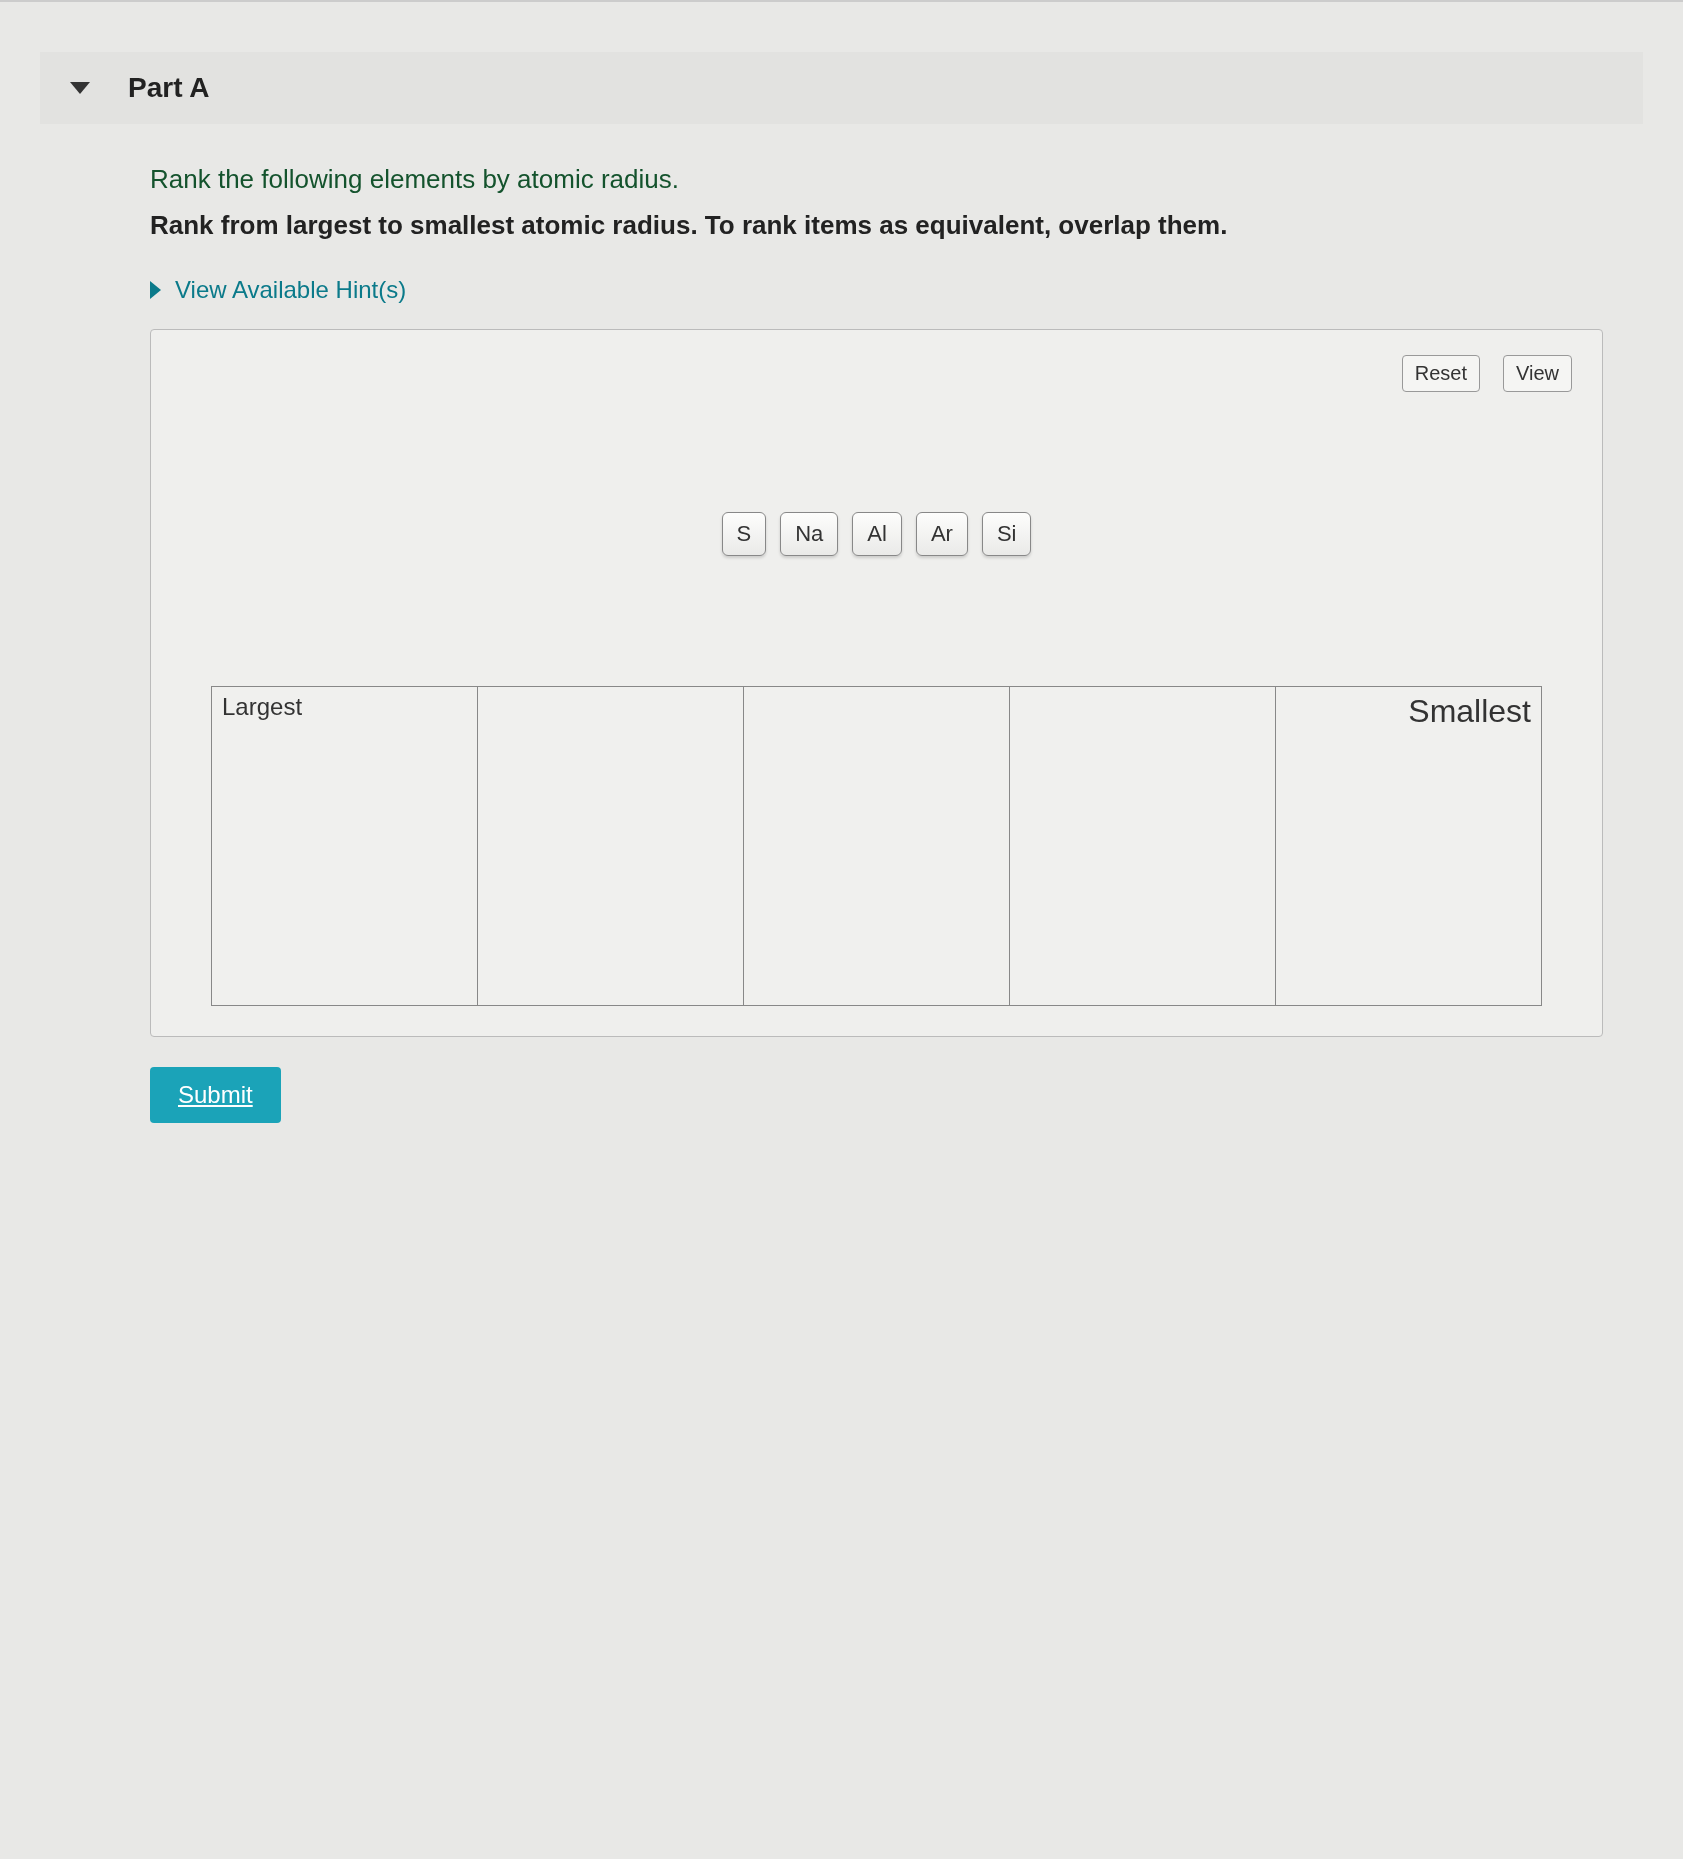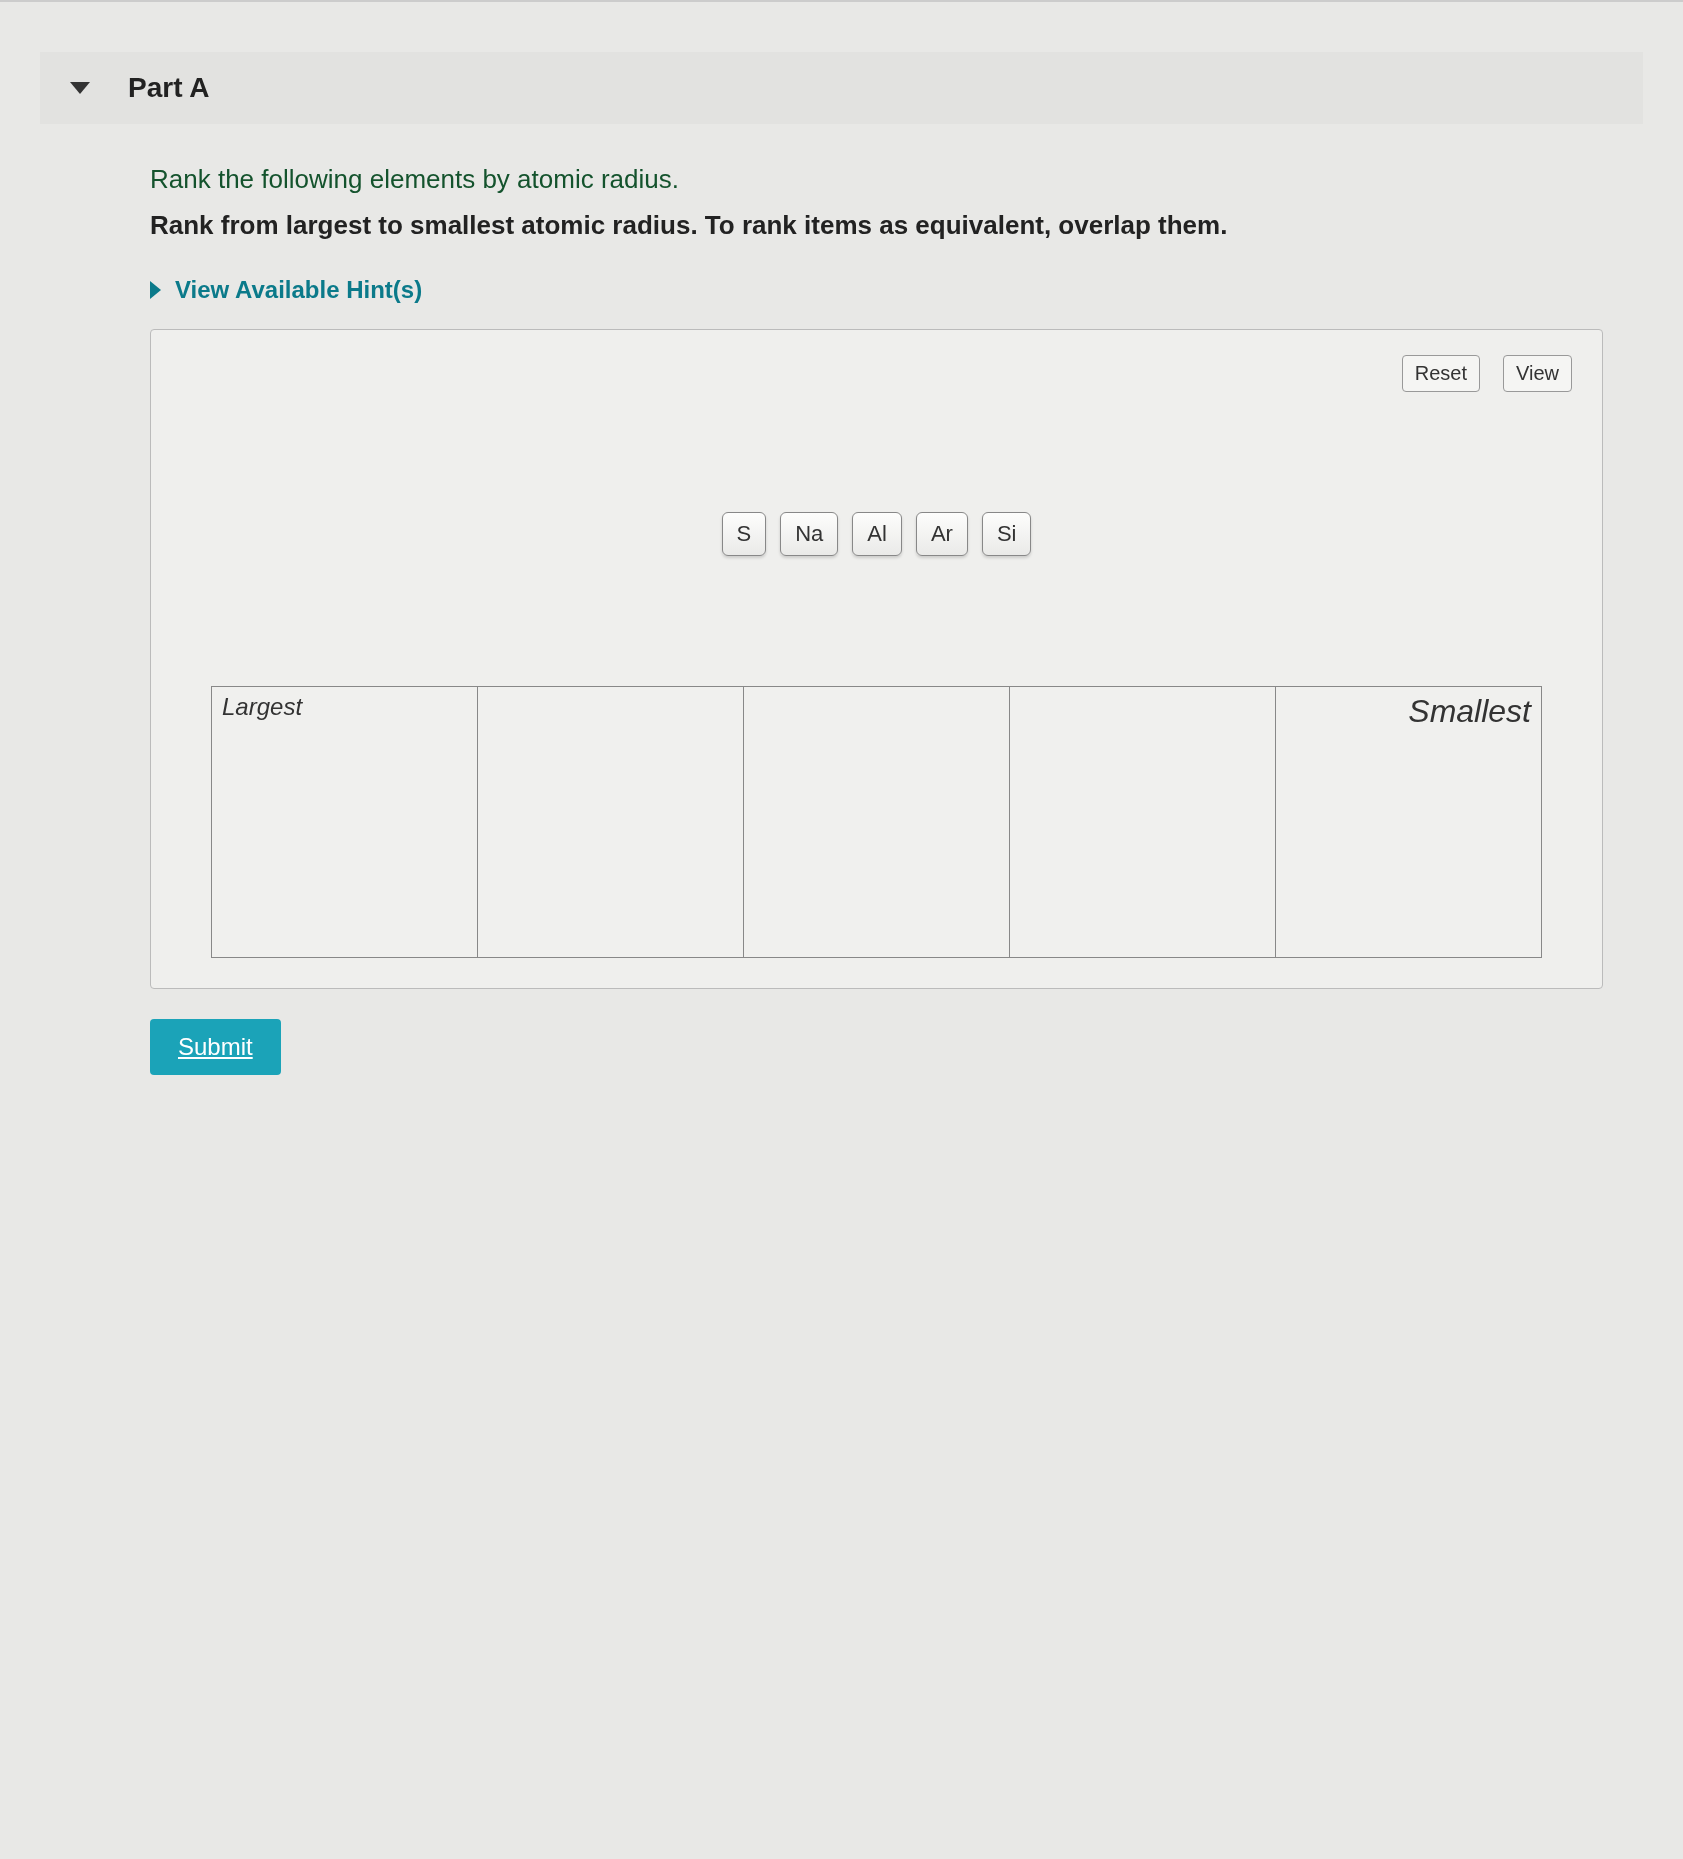--- a/index.html
+++ b/index.html
@@ -64,21 +64,21 @@
     .chevron-right {
       width: 0;
       height: 0;
       border-top: 9px solid transparent;
       border-bottom: 9px solid transparent;
       border-left: 11px solid #0b7a8a;
       margin-right: 14px;
     }
     .hints-link {
       font-size: 24px;
-      font-weight: bold;
+      font-weight: normal;
       color: #0b7a8a;
       cursor: pointer;
     }
     .rank-area {
       background: #efefed;
       border: 1px solid #bbb;
       border-radius: 4px;
       padding: 25px 30px 30px 30px;
       margin-bottom: 30px;
     }
@@ -111,25 +111,24 @@
       font-size: 22px;
       color: #333;
       cursor: grab;
       box-shadow: 0 2px 3px rgba(0,0,0,0.15);
       min-width: 44px;
       text-align: center;
     }
     .ranking-box {
       position: relative;
       border: 1px solid #888;
-      height: 272px;
+      height: 320px;
       margin: 0 30px;
       background: #f0f0ee;
       display: flex;
-      font-style: italic;
     }
     .rank-label-left {
       position: absolute;
       top: 6px;
       left: 10px;
       font-size: 24px;
       color: #333;
     }
     .rank-label-right {
       position: absolute;

